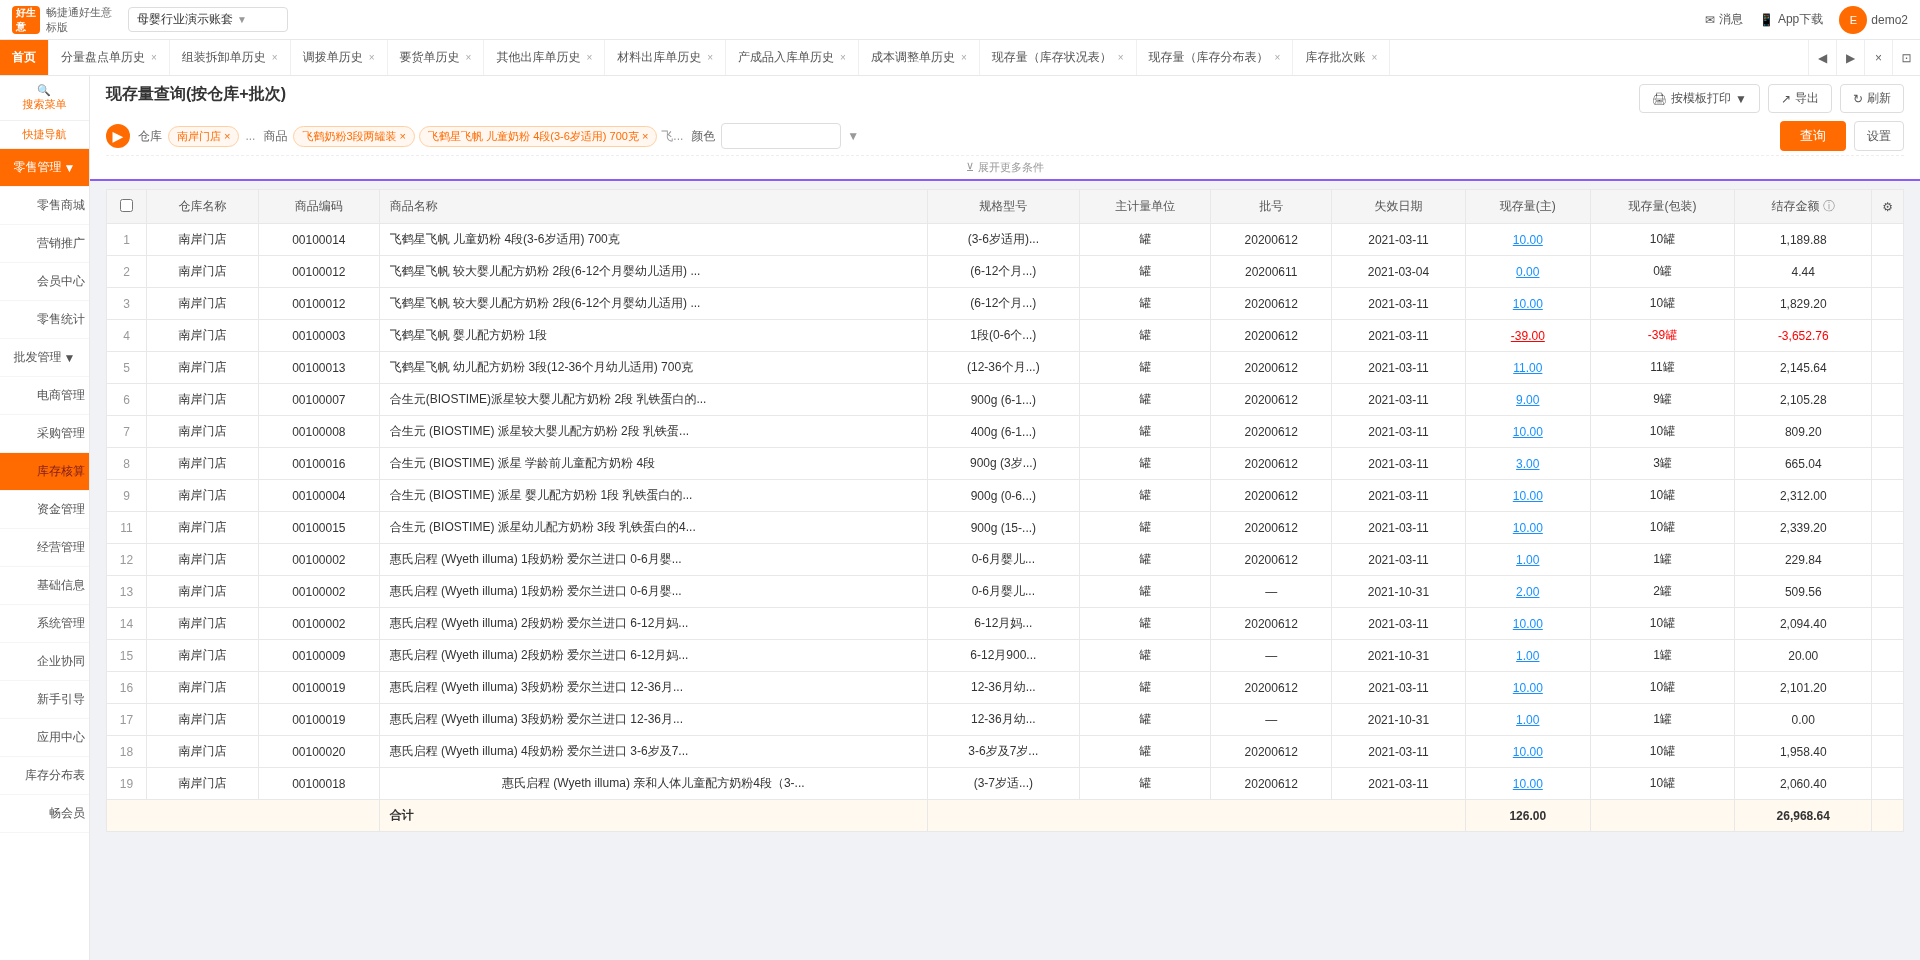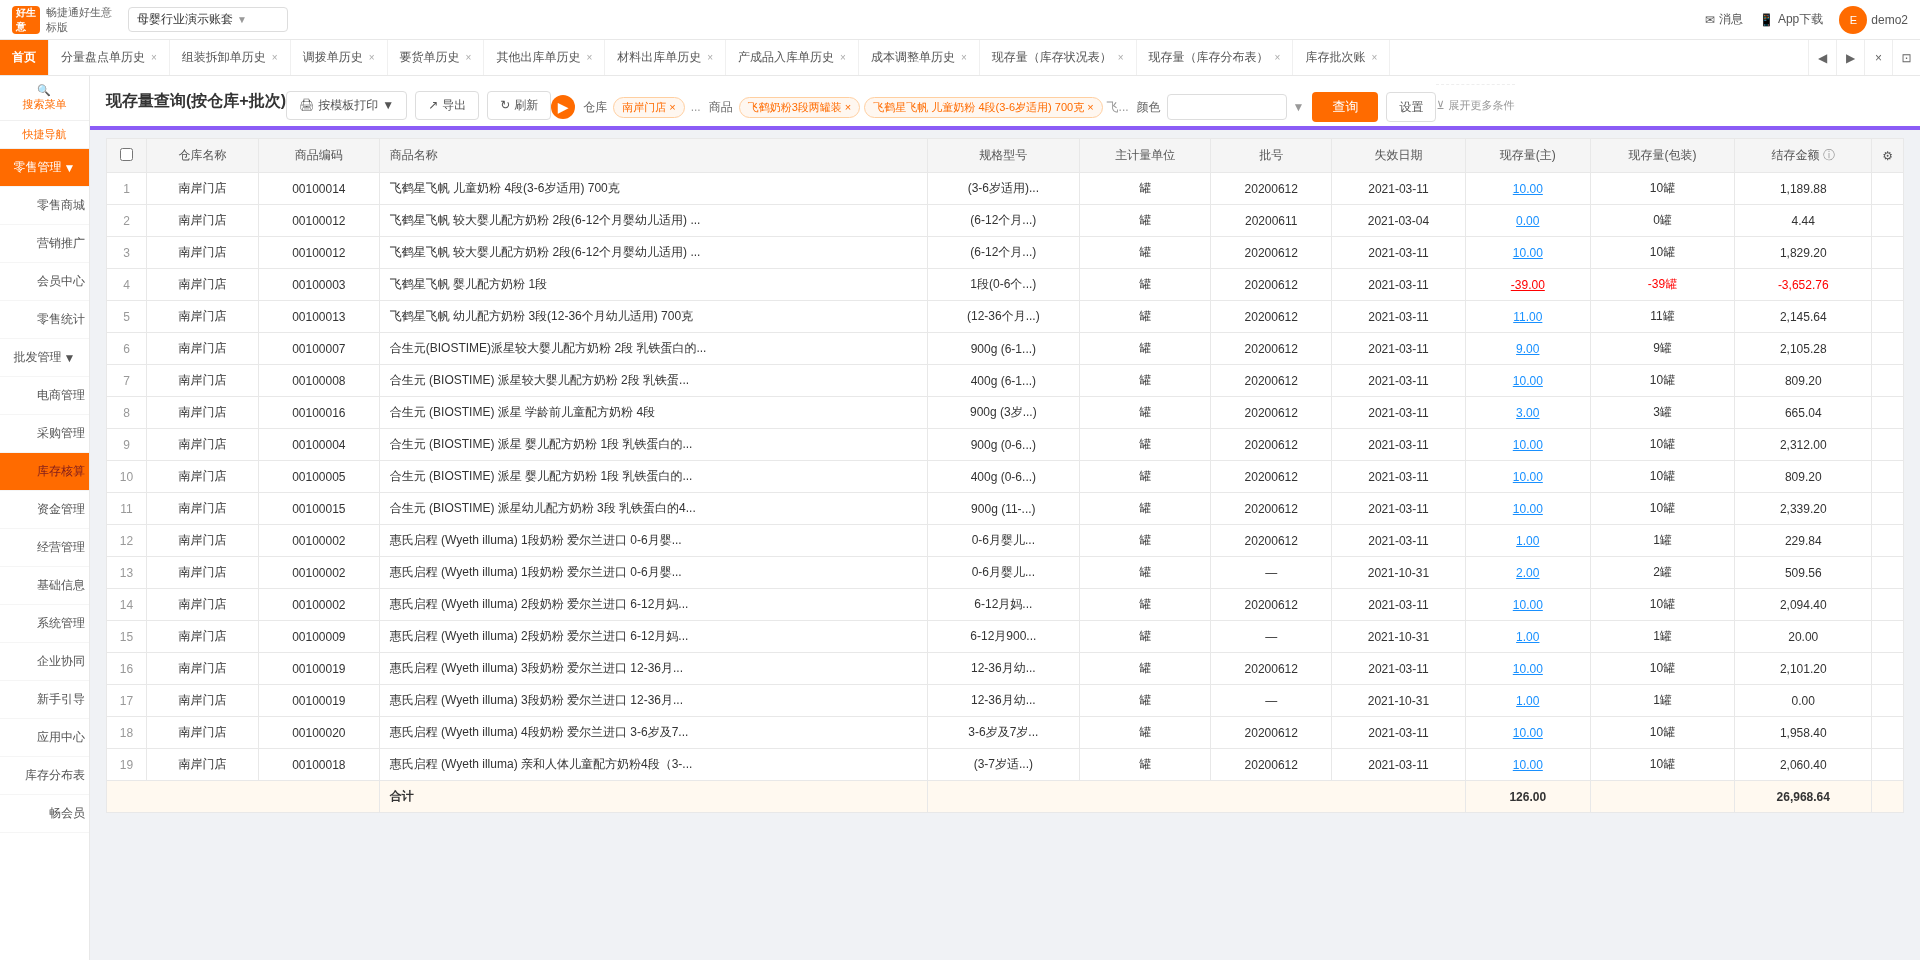--- a/index.html
+++ b/index.html
@@ -32,21 +32,21 @@
     .sidebar-search { padding: 8px 6px; font-size: 11px; color: #ff6b00; cursor: pointer; border-bottom: 1px solid #f0f0f0; text-align: center; }
     .sidebar-nav { padding: 6px 0; font-size: 11px; color: #ff6b00; cursor: pointer; border-bottom: 1px solid #f0f0f0; text-align: center; }
     .sidebar-item { padding: 10px 4px; font-size: 12px; cursor: pointer; text-align: right; color: #555; border-bottom: 1px solid #f5f5f5; }
     .sidebar-item.active { color: #fff; background: #ff6b00; }
     .sidebar-item.has-arrow { display: flex; align-items: center; justify-content: center; gap: 2px; }
 
     
     .content { flex: 1; overflow: hidden; display: flex; flex-direction: column; }
 
     
-    .page-header { background: #fff; padding: 8px 16px 0; border-bottom: 4px solid #8b5cf6; display: flex; flex-direction: row; }
+    .page-header { background: #fff; padding: 8px 16px 0; border-bottom: 2px solid #8b5cf6; display: flex; flex-direction: column; }
     .page-title { font-size: 16px; font-weight: bold; color: #333; margin-bottom: 8px; }
     .btn { border: none; cursor: pointer; border-radius: 4px; padding: 5px 12px; font-size: 12px; display: flex; align-items: center; gap: 4px; }
     .btn-print { background: #fff; border: 1px solid #ddd; color: #555; }
     .btn-export { background: #fff; border: 1px solid #ddd; color: #555; }
     .btn-refresh { background: #fff; border: 1px solid #ddd; color: #555; }
     .btn-query { background: #ff6b00; color: #fff; font-size: 13px; padding: 6px 20px; }
     .btn-setting { background: #fff; border: 1px solid #ddd; color: #555; }
     .filter-group { display: flex; align-items: center; gap: 6px; }
     .filter-label { color: #666; font-size: 12px; white-space: nowrap; }
     .filter-tags { display: flex; align-items: center; gap: 4px; flex-wrap: wrap; }
@@ -436,39 +436,25 @@
     <td>900g (0-6...)</td>
     <td>罐</td>
     <td>20200612</td>
     <td>2021-03-11</td>
     <td class="text-link">10.00</td>
     <td>10罐</td>
     <td>2,312.00</td>
     <td></td>
   </tr>
             <tr>
-    <td class="row-num">10</td>
-    <td>南岸门店</td>
-    <td>00100005</td>
-    <td class="col-wide" style="text-align:left;">合生元 (BIOSTIME) 派星 婴儿配方奶粉 1段 乳铁蛋白的...</td>
-    <td>400g (0-6...)</td>
-    <td>罐</td>
-    <td>20200612</td>
-    <td>2021-03-11</td>
-    <td class="text-link">10.00</td>
-    <td>10罐</td>
-    <td>809.20</td>
-    <td></td>
-  </tr>
-            <tr>
     <td class="row-num">11</td>
     <td>南岸门店</td>
     <td>00100015</td>
     <td class="col-wide" style="text-align:left;">合生元 (BIOSTIME) 派星幼儿配方奶粉 3段 乳铁蛋白的4...</td>
-    <td>900g (11-...)</td>
+    <td>900g (15-...)</td>
     <td>罐</td>
     <td>20200612</td>
     <td>2021-03-11</td>
     <td class="text-link">10.00</td>
     <td>10罐</td>
     <td>2,339.20</td>
     <td></td>
   </tr>
             <tr>
     <td class="row-num">12</td>
@@ -565,21 +551,21 @@
     <td>2021-03-11</td>
     <td class="text-link">10.00</td>
     <td>10罐</td>
     <td>1,958.40</td>
     <td></td>
   </tr>
             <tr>
     <td class="row-num">19</td>
     <td>南岸门店</td>
     <td>00100018</td>
-    <td class="col-wide" style="text-align:left;">惠氏启程 (Wyeth illuma) 亲和人体儿童配方奶粉4段（3-...</td>
+    <td class="col-wide" style="text-align:center;">惠氏启程 (Wyeth illuma) 亲和人体儿童配方奶粉4段（3-...</td>
     <td>(3-7岁适...)</td>
     <td>罐</td>
     <td>20200612</td>
     <td>2021-03-11</td>
     <td class="text-link">10.00</td>
     <td>10罐</td>
     <td>2,060.40</td>
     <td></td>
   </tr>
           </tbody>

